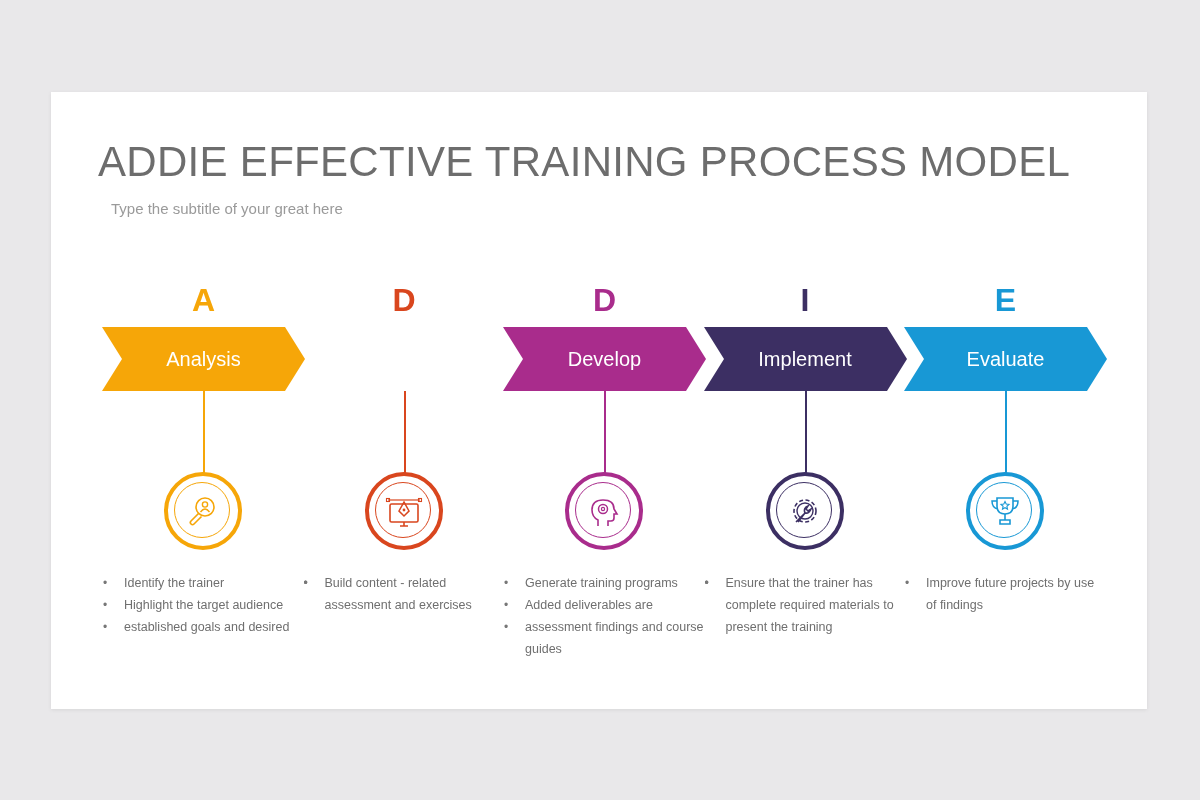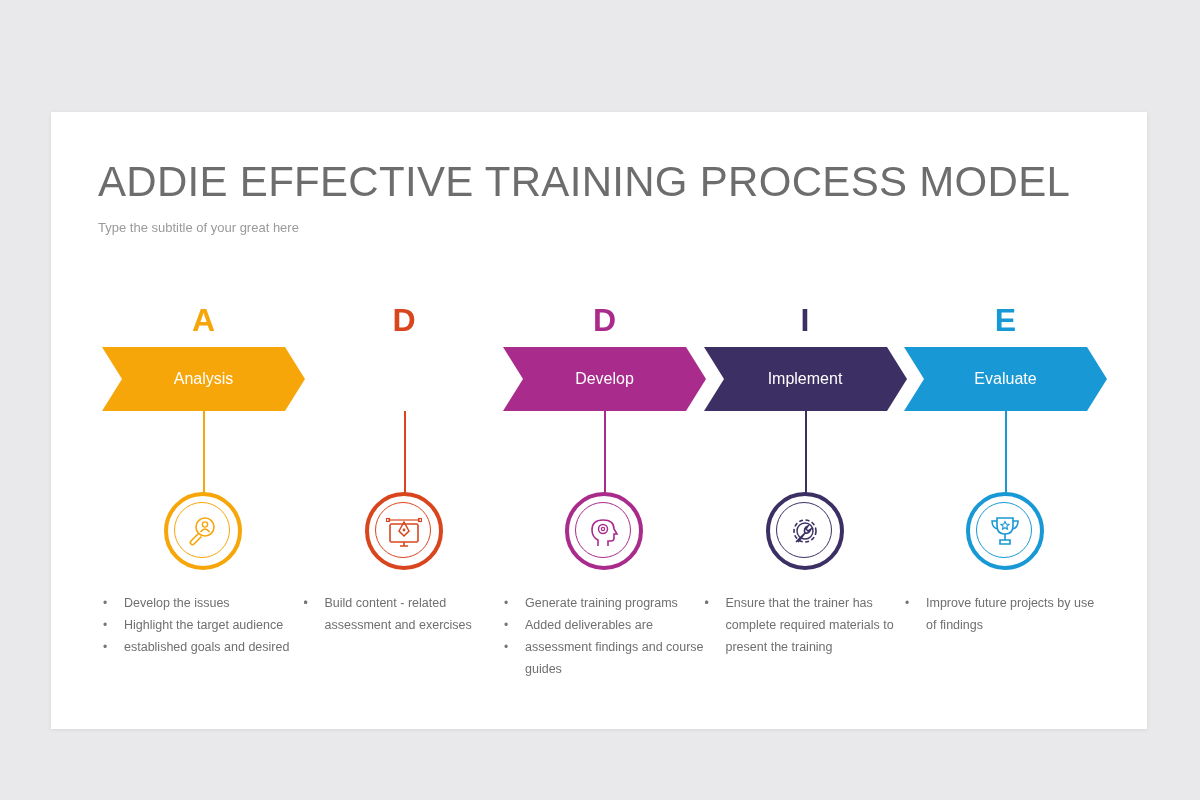--- a/index.html
+++ b/index.html
@@ -3,41 +3,40 @@
 <meta charset="utf-8">
 <style>
   html, body { margin:0; padding:0; }
   body {
     width:1200px; height:800px; background:#e9e8ea; position:relative; overflow:hidden;
     font-family:"Liberation Sans", sans-serif;
   }
   .slide {
     position:absolute; left:51px; top:92px; width:1096px; height:617px; background:#ffffff;
     box-shadow:0 1px 4px rgba(0,0,0,0.08);
-    margin-top:20px;
   }
   .title {
     position:absolute; left:47px; top:46px; font-size:42px; color:#6d6d6d; letter-spacing:0.3px;
     font-family:"Liberation Sans", sans-serif; white-space:nowrap;
   }
   .subtitle {
-    position:absolute; left:47px; top:108px; font-size:13px; color:#9a9a9a; white-space:nowrap;
+    position:absolute; left:60px; top:108px; font-size:15px; color:#9a9a9a; white-space:nowrap;
   }
   .stage { position:absolute; top:0; width:203px; height:617px; }
   .letter {
     position:absolute; top:190px; left:0; width:203px; text-align:center;
     font-size:32px; font-weight:bold;
   }
   .chevron {
     position:absolute; top:235px; left:0; width:203px; height:64px;
   }
   .chevron svg { position:absolute; left:0; top:0; }
   .chevron-label {
     position:absolute; left:0; top:0; width:203px; height:64px; line-height:64px;
-    text-align:center; color:#ffffff; font-size:16px;
+    text-align:center; color:#ffffff; font-size:20px;
   }
   .connector { position:absolute; top:299px; left:101px; width:2px; height:82px; }
   .circle-outer {
     position:absolute; top:380px; left:62px; width:70px; height:70px; border-radius:50%;
     border-width:4px; border-style:solid; background:#fff;
   }
   .circle-inner {
     position:absolute; left:6px; top:6px; width:56px; height:56px; border-radius:50%;
     border-width:1.5px; border-style:solid; box-sizing:border-box;
   }
@@ -71,21 +70,21 @@
     <div class="circle-outer" style="border-color:#f6a608">
       <div class="circle-inner" style="border-color:#f6a608"></div>
       <svg class="circle-icon" viewBox="0 0 38 38">
             <circle cx="21" cy="15" r="9" fill="none" stroke="#f6a608" stroke-width="1.6"></circle>
             <circle cx="21" cy="12.5" r="2.6" fill="none" stroke="#f6a608" stroke-width="1.4"></circle>
             <path d="M16.5 20 q4.5-6 9 0" fill="none" stroke="#f6a608" stroke-width="1.4"></path>
             <path d="M14.5 21.5 L7 29 q-1.5 1.5 0 3 q1.5 1.5 3 0 L17.5 24.5" fill="none" stroke="#f6a608" stroke-width="1.6"></path>
           </svg>
     </div>
     <ul class="bullets">
-      <li><span class="dot">•</span><span>Develop the issues</span></li>
+      <li><span class="dot">•</span><span>Identify the trainer</span></li>
           <li><span class="dot">•</span><span>Highlight the target audience</span></li>
           <li><span class="dot">•</span><span>established goals and desired</span></li>
     </ul>
   </div>
       <div class="stage" style="left: 251.5px;">
     <div class="letter" style="color:#d9461e">D</div>
     <div class="connector" style="background:#d9461e"></div>
     <div class="circle-outer" style="border-color:#d9461e">
       <div class="circle-inner" style="border-color:#d9461e"></div>
       <svg class="circle-icon" viewBox="0 0 38 38">

